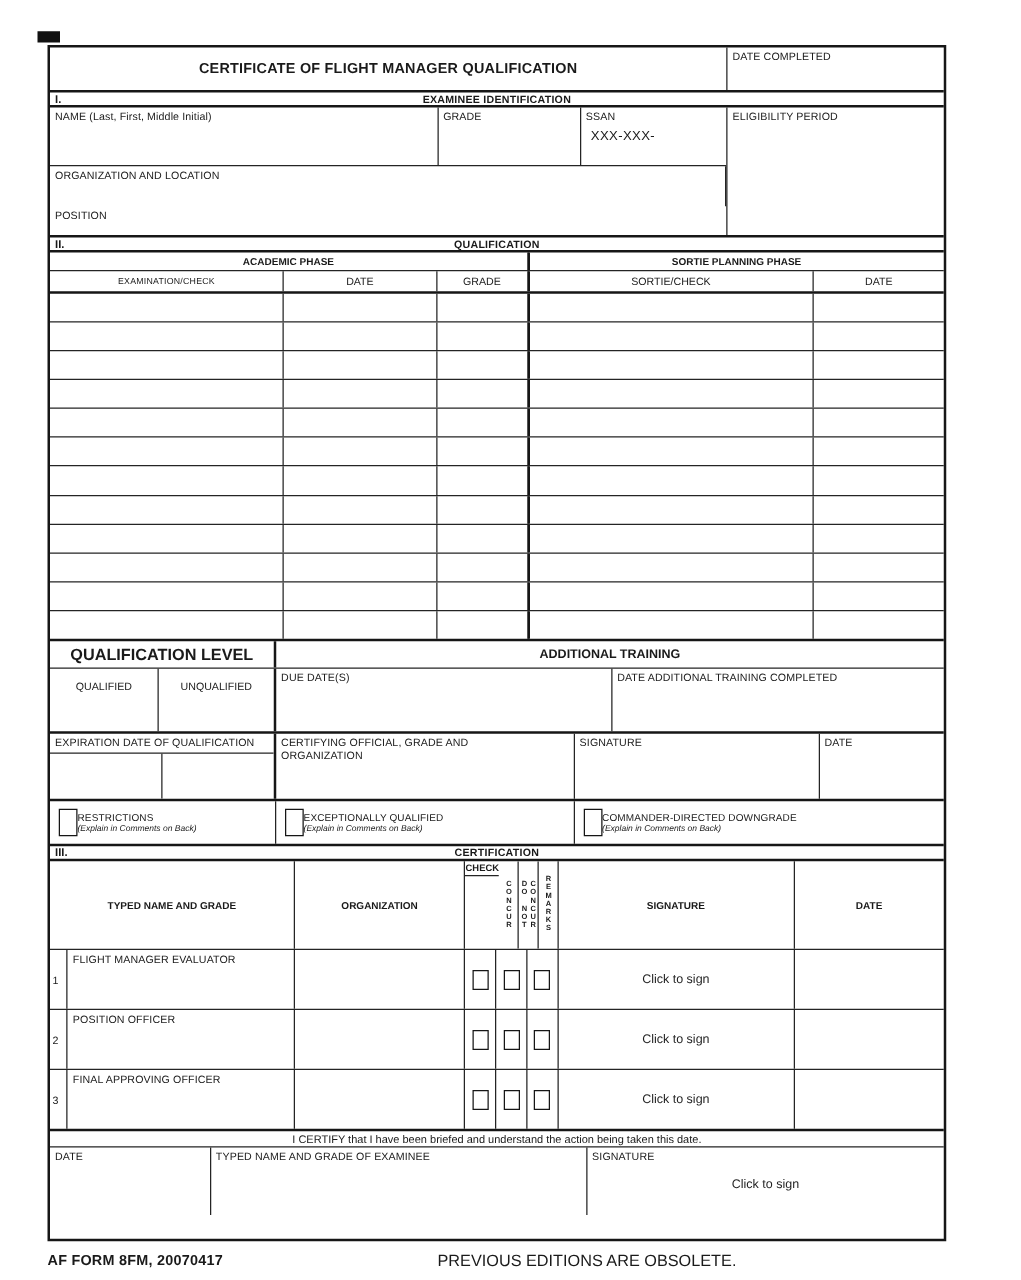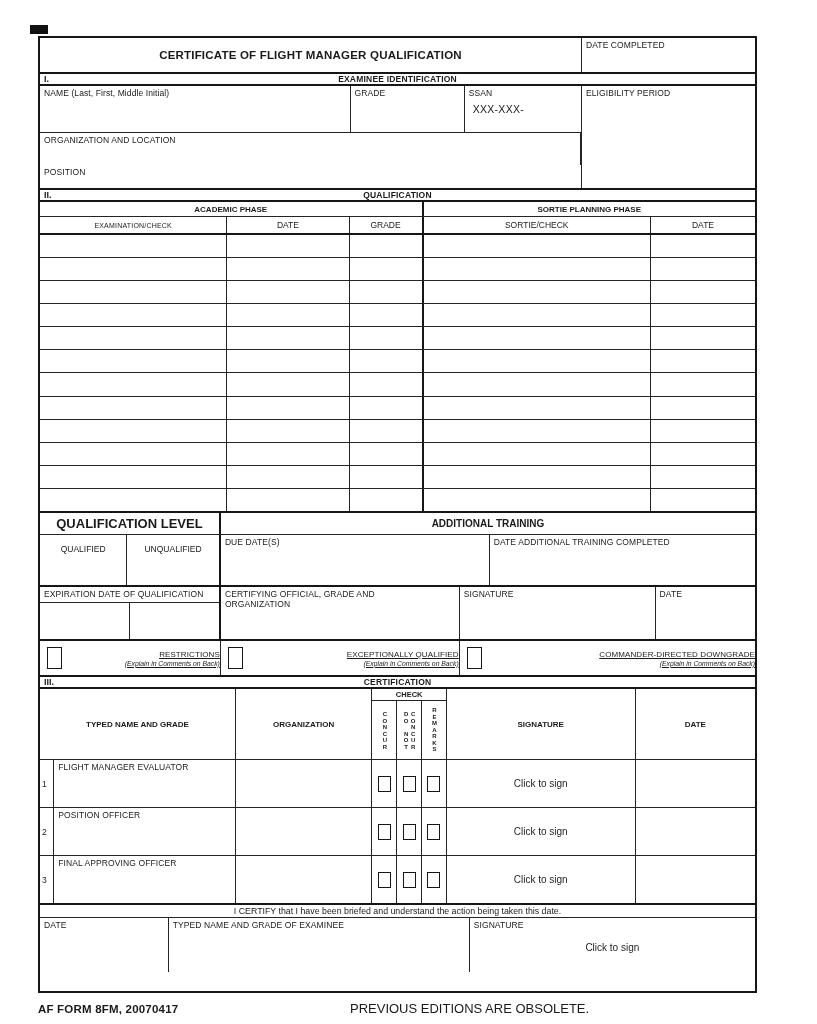--- a/index.html
+++ b/index.html
@@ -100,30 +100,30 @@
   .c-certoff { flex:0 0 33.4%; }
   .c-certoff .lbl { max-width:170px; }
   .c-sig2 { flex:0 0 27.4%; }
   .c-date2 { flex:1; }
 
   
   .r-flags { height:36px; }
   .flagcell { display:flex; align-items:center; }
   .c-flag1 { flex:0 0 25.3%; } .c-flag2 { flex:0 0 33.4%; } .c-flag3 { flex:1; }
   .flagbox { width:15px; height:22px; border:1.5px solid #161616; margin-left:7px; flex:0 0 auto; background:#fff; }
-  .flagtext { flex:1; text-align:right;text-decoration:underline; }
+  .flagtext { flex:1; text-align:left; }
   .flagtext .t1 { font-size:8px; letter-spacing:0.1px; display:block; }
   .flagtext .t2 { font-size:6.8px; font-style:italic; display:block; margin-top:1px; }
 
   
   .r-certhead { height:70px; }
   .hd { font-size:8px; font-weight:bold; }
   .c3-name { flex:0 0 27.4%; }
   .c3-org  { flex:0 0 19.1%; }
-  .c3-check { flex:0 0 10.4%; display:flex; flex-direction:column; }
+  .c3-check { flex:0 0 10.4%; display:flex; flex-direction:row; }
   .check-top { height:12px; border-bottom:1px solid #242424; display:flex; align-items:center; justify-content:center; font-size:7.5px; font-weight:bold; }
   .check-cols { flex:1; display:flex; }
   .check-col { flex:1; border-right:1px solid #242424; display:flex; align-items:center; justify-content:center; }
   .check-col:last-child { border-right:0; }
   .vert {
     writing-mode: vertical-lr; text-orientation: upright;
     font-size:6px; font-weight:bold; line-height:7px; letter-spacing:0.5px;
   }
   .vpair { display:flex; }
   .c3-sig { flex:0 0 26.4%; }

